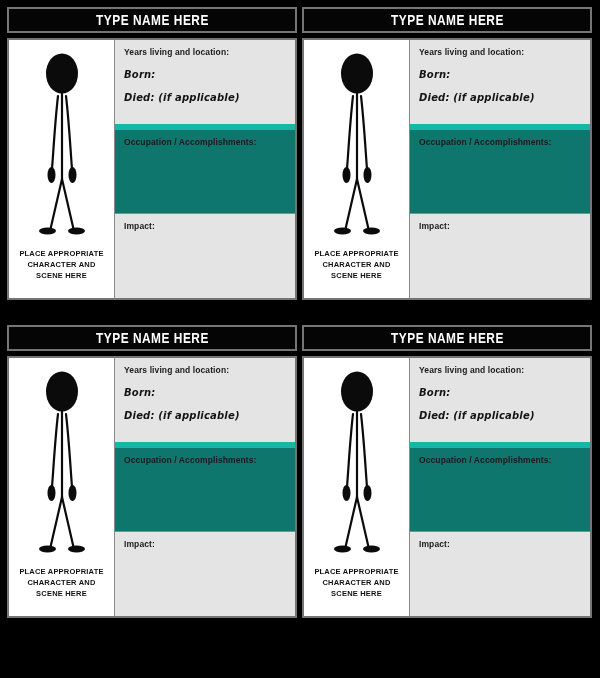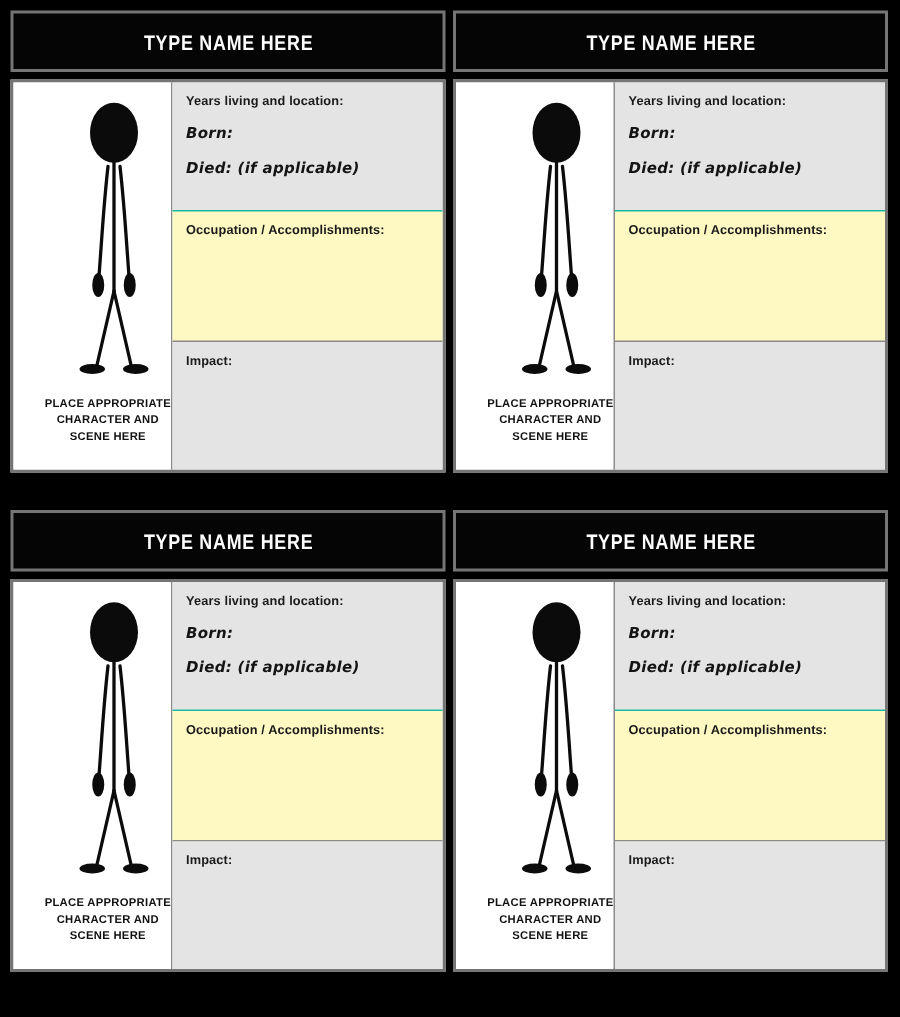--- a/index.html
+++ b/index.html
@@ -10,59 +10,59 @@
   }
   .board {
     display: grid;
     grid-template-columns: repeat(2, 1fr);
     column-gap: 5px; row-gap: 25px;
     padding: 7px 8px 0 7px;
   }
   .cell { display: flex; flex-direction: column; gap: 5px; }
 
   .cell-header {
-    height: 41px;
+    height: 26px;
     border: 2px solid #757575;
     background: #050505;
     display: flex; align-items: center; justify-content: center;
   }
   .cell-header-text {
     color: #fff; font-weight: bold; font-size: 14px;
     letter-spacing: 0.6px; white-space: nowrap;
     transform: scaleX(0.85);
   }
 
   .cell-body {
     height: 262px;
     border: 2px solid #757575;
     background: #fff;
     display: flex;
   }
 
   .char-panel {
     width: 105px; flex: none;
     background: #fff;
-    display: flex; flex-direction: column; align-items: flex-end;
+    display: flex; flex-direction: column; align-items: center;
     padding-top: 12px;
   }
   .figure svg { display: block; }
   .caption {
     margin-top: 5px;
     font-weight: bold; font-size: 7.5px; line-height: 1.45;
     letter-spacing: 0.2px; text-align: center;
     white-space: pre-line; color: #111;
   }
 
   .info-panel {
     flex: 1; display: flex; flex-direction: column;
     border-left: 1px solid #8a8a8a;
   }
   .sec { flex: 1; padding: 7px 9px 0 9px; }
   .sec-gray  { background: #e4e4e4; }
-  .sec-light { background: #fef9c3; border-top: 1px solid #14b8a6; border-bottom: 1px solid #8a8a8a; }
+  .sec-light { background: #0f766e; border-top: 6px solid #14b8a6; border-bottom: 1px solid #8a8a8a; }
   .label {
     font-weight: bold; font-size: 8.5px; color: #1a1a1a;
     letter-spacing: 0.1px;
   }
   .hand {
     font-family: "DejaVu Sans", sans-serif;
     font-style: italic; font-weight: bold; font-size: 10px;
     color: #141414; margin-top: 12px; letter-spacing: 0.2px;
   }
 </style>

